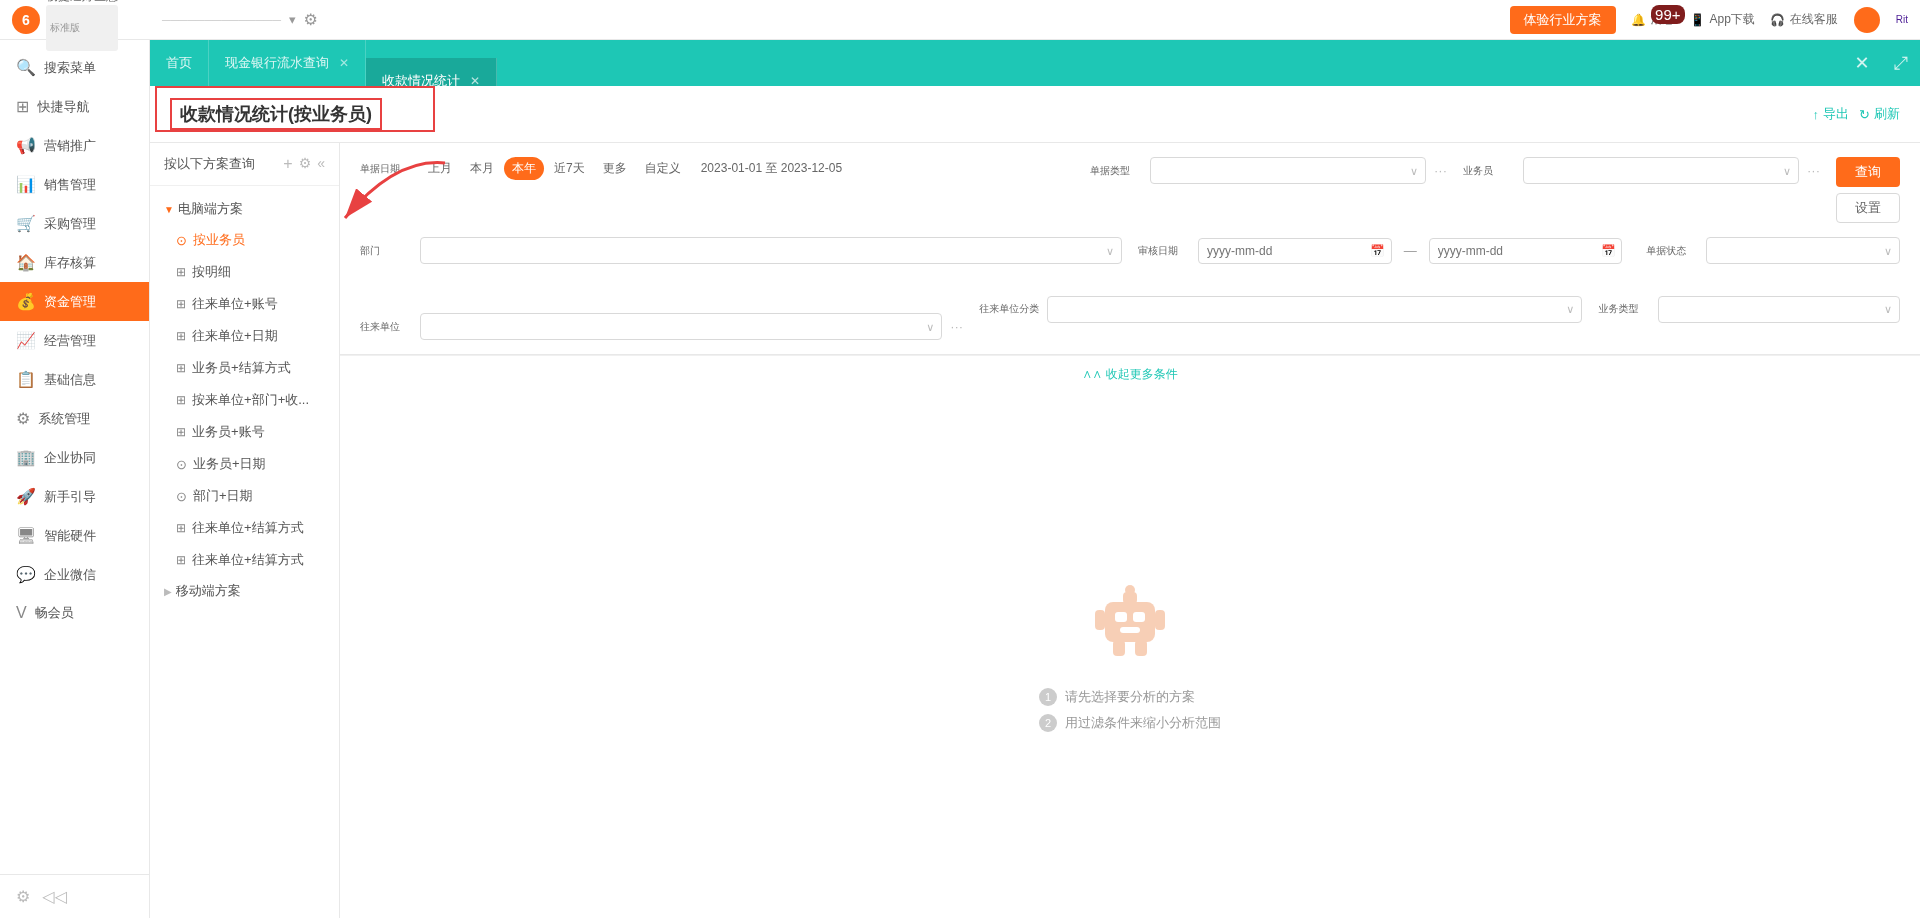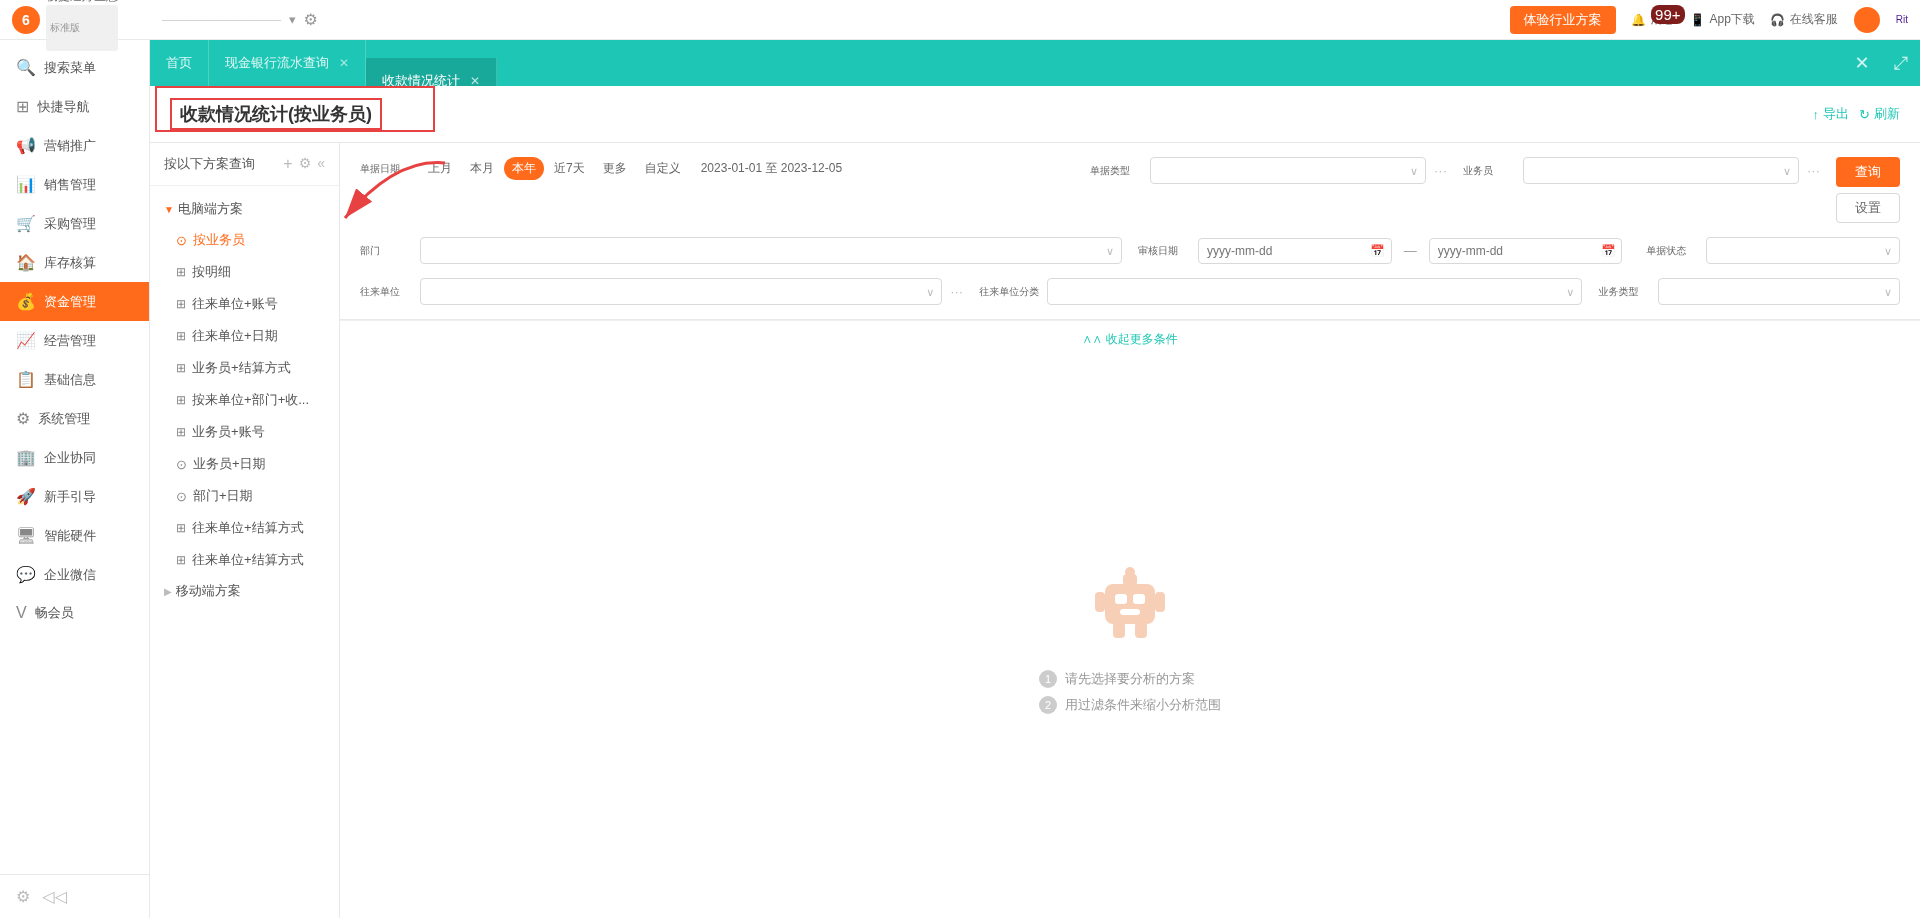--- a/index.html
+++ b/index.html
@@ -678,21 +678,21 @@
               <span class="field-label" style="margin-left:16px;">单据状态</span>
               <div class="select-box" style="flex:1;">
                 <select class="field-select">
                   <option></option>
                 </select>
               </div>
             </div>
           </div>
 
           <div style="display:flex;align-items:center;gap:16px;">
-            <div style="display:flex;align-items:center;gap:8px;flex:2;">
+            <div style="display:flex;align-items:center;gap:8px;flex:2;margin-top:35px;">
               <span class="field-label">往来单位</span>
               <div class="select-box" style="flex:1;">
                 <select class="field-select">
                   <option></option>
                 </select>
               </div>
               <span style="color:#bbb;cursor:pointer;">···</span>
             </div>
 
             <div style="display:flex;align-items:center;gap:8px;flex:2;">

